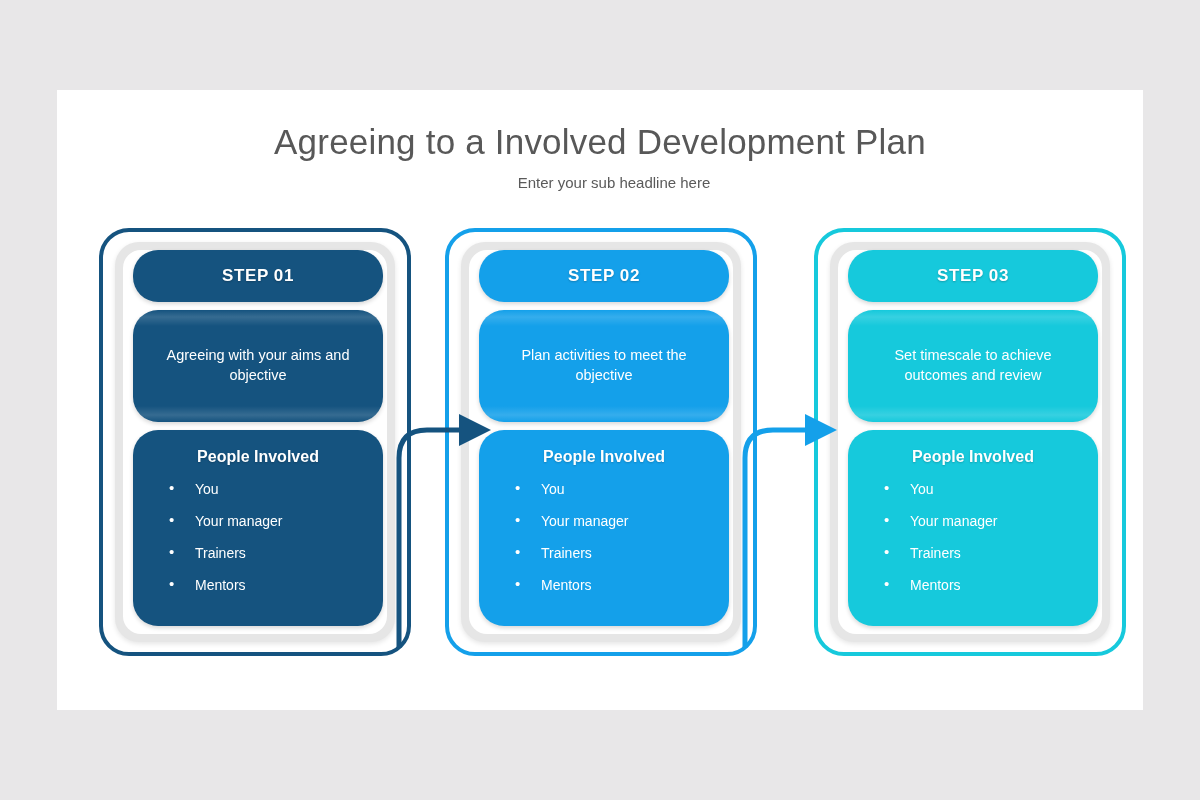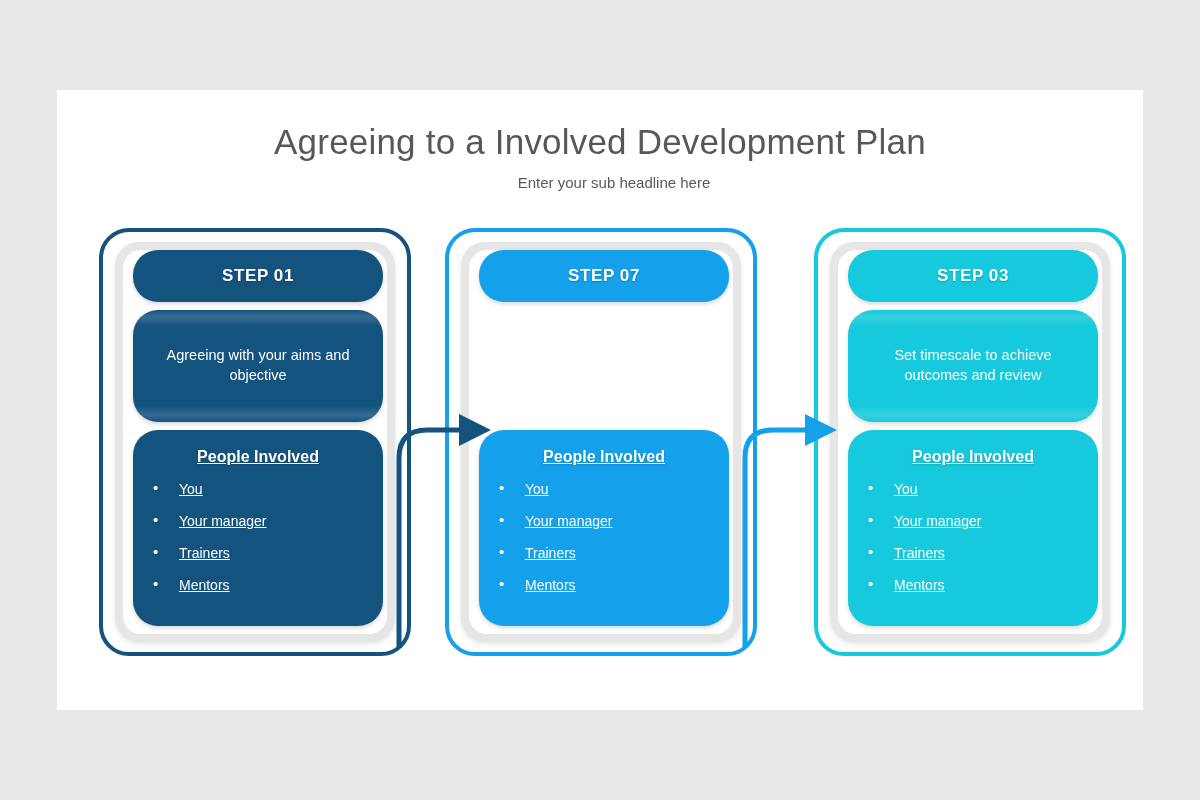--- a/index.html
+++ b/index.html
@@ -151,34 +151,33 @@
         rgba(255,255,255,0.14) calc(100% - 7px),
         rgba(255,255,255,0.00) 100%),
       var(--c);
   }
 
   .panel-people {
     top: 202px;
     height: 196px;
     padding: 18px 0 0 0;
     box-shadow: 0 2px 4px rgba(0,0,0,0.16);
-    text-decoration: underline;
   }
 
   .people-title {
     text-align: center;
     font-size: 16px;
     font-weight: bold;
     text-shadow: 0 1px 2px rgba(0,0,0,0.20);
     margin-bottom: 16px;
   }
 
   .people-list {
     list-style: none;
-    padding-left: 20px;
+    padding-left: 36px;
   }
 
   .people-list li {
     position: relative;
     font-size: 14px;
     line-height: 1;
     padding-left: 26px;
     margin-bottom: 18px;
     white-space: nowrap;
   }
@@ -233,22 +232,23 @@
           <li>Mentors</li>
         </ul>
       </div>
     </div>
 
     <div class="step step-2" style="--c:#14a0ea;">
       <div class="frame-outer"></div>
       <div class="frame-grey"></div>
       <div class="frame-white"></div>
 
-      <div class="panel panel-head">STEP 07</div>
-
+      <div class="panel panel-head">STEP 02</div>
+
+      <div class="panel panel-desc">Plan activities to meet the objective</div>
 
       <div class="panel panel-people">
         <div class="people-title">People Involved</div>
         <ul class="people-list">
           <li>You</li>
           <li>Your manager</li>
           <li>Trainers</li>
           <li>Mentors</li>
         </ul>
       </div>

